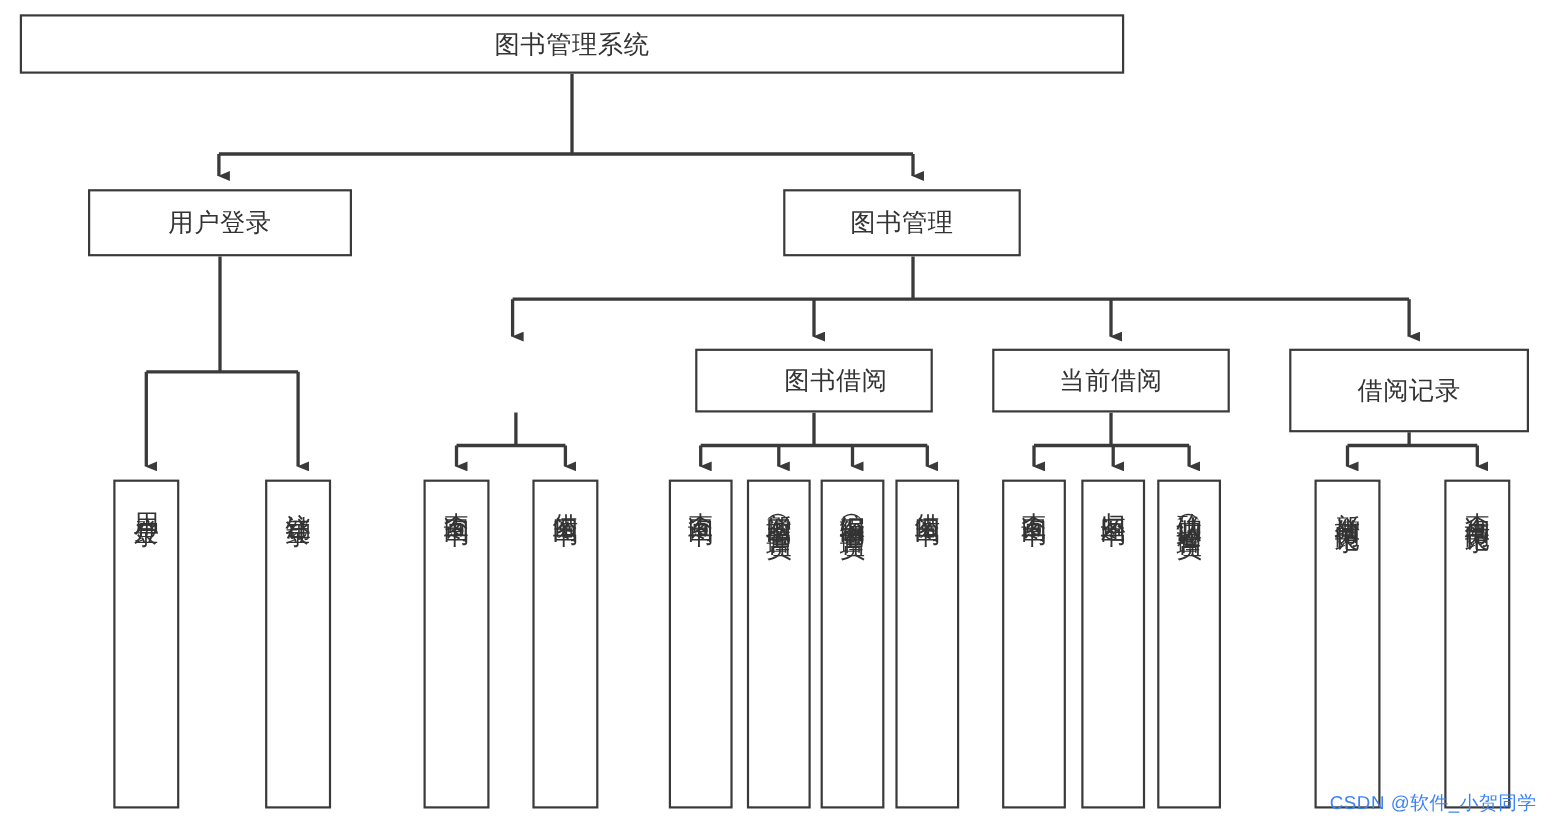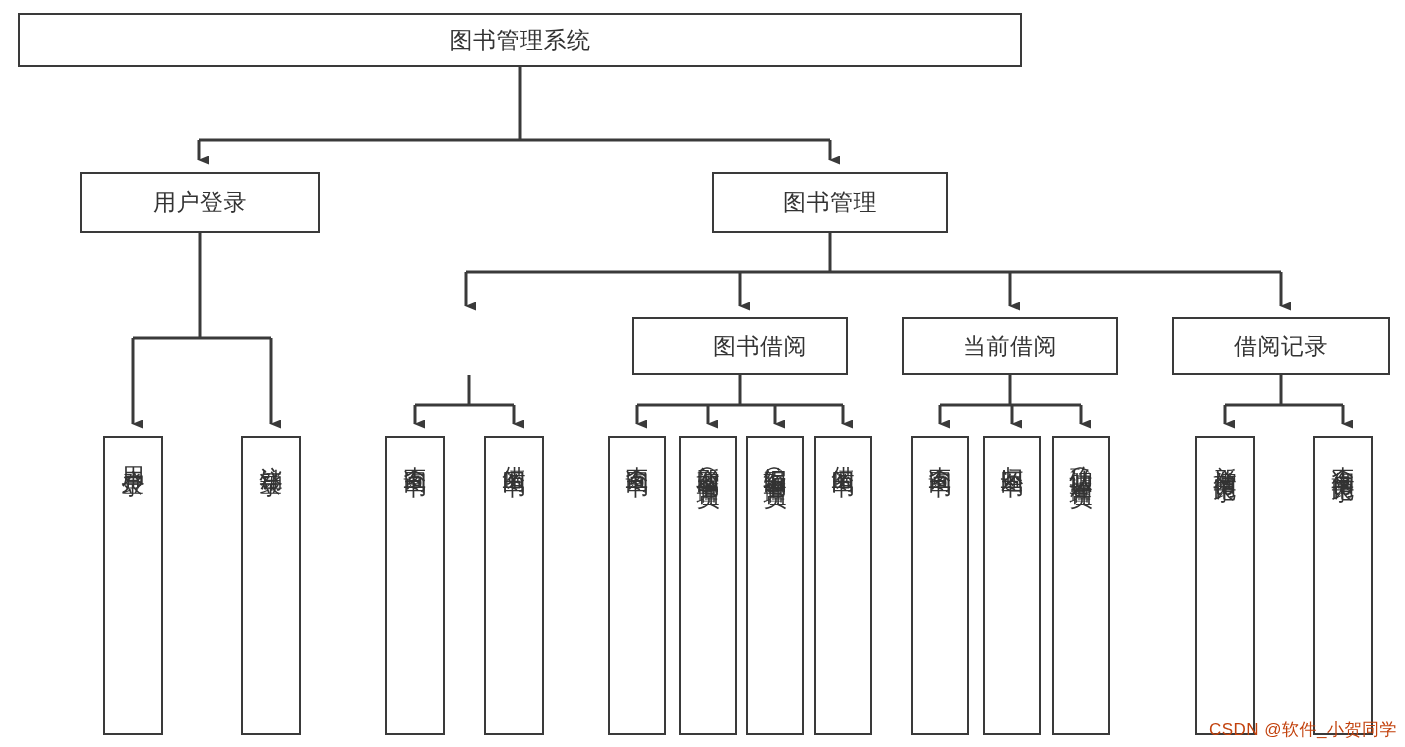--- a/index.html
+++ b/index.html
@@ -64,21 +64,21 @@
     font-size: 23px;
     letter-spacing: 3px;
     line-height: 1;
     white-space: nowrap;
   }
   .watermark {
     position: absolute;
     right: 8px;
     bottom: 6px;
     font-size: 17px;
-    color: #c2410c;
+    color: #3b82f6;
     letter-spacing: 0.5px;
     white-space: nowrap;
     user-select: none;
     margin-top: 14px;
   }
 </style>
 </head>
 <body>
 
 <div id="diagram-root">
@@ -147,31 +147,31 @@
     </g>
   </svg>
 
   <div class="node horiz root" style="left:18px; top:13px; width:1004px; height:54px;">
     <span class="node-label">图书管理系统</span>
   </div>
 
   <div class="node horiz" style="left:80px; top:172px; width:240px; height:61px;">
     <span class="node-label">用户登录</span>
   </div>
-  <div class="node horiz" style="left:712px; top:172px; width:236px; height:61px;">
+  <div class="node horiz" style="left:712px; top:172px; width:216px; height:61px;">
     <span class="node-label">图书管理</span>
   </div>
 
   <div class="node horiz" style="left:632px; top:317px; width:216px; height:58px;padding-left:40px;">
     <span class="node-label">图书借阅</span>
   </div>
   <div class="node horiz" style="left:902px; top:317px; width:216px; height:58px;">
     <span class="node-label">当前借阅</span>
   </div>
-  <div class="node horiz" style="left:1172px; top:317px; width:218px; height:58px;">
+  <div class="node horiz" style="left:1172px; top:317px; width:218px; height:76px;">
     <span class="node-label">借阅记录</span>
   </div>
 
   <div class="node vert" style="left:103px; top:436px; width:60px; height:299px;">
     <span class="node-label">用户登录</span>
   </div>
   <div class="node vert" style="left:241px; top:436px; width:60px; height:299px;">
     <span class="node-label">注销登录</span>
   </div>
 

